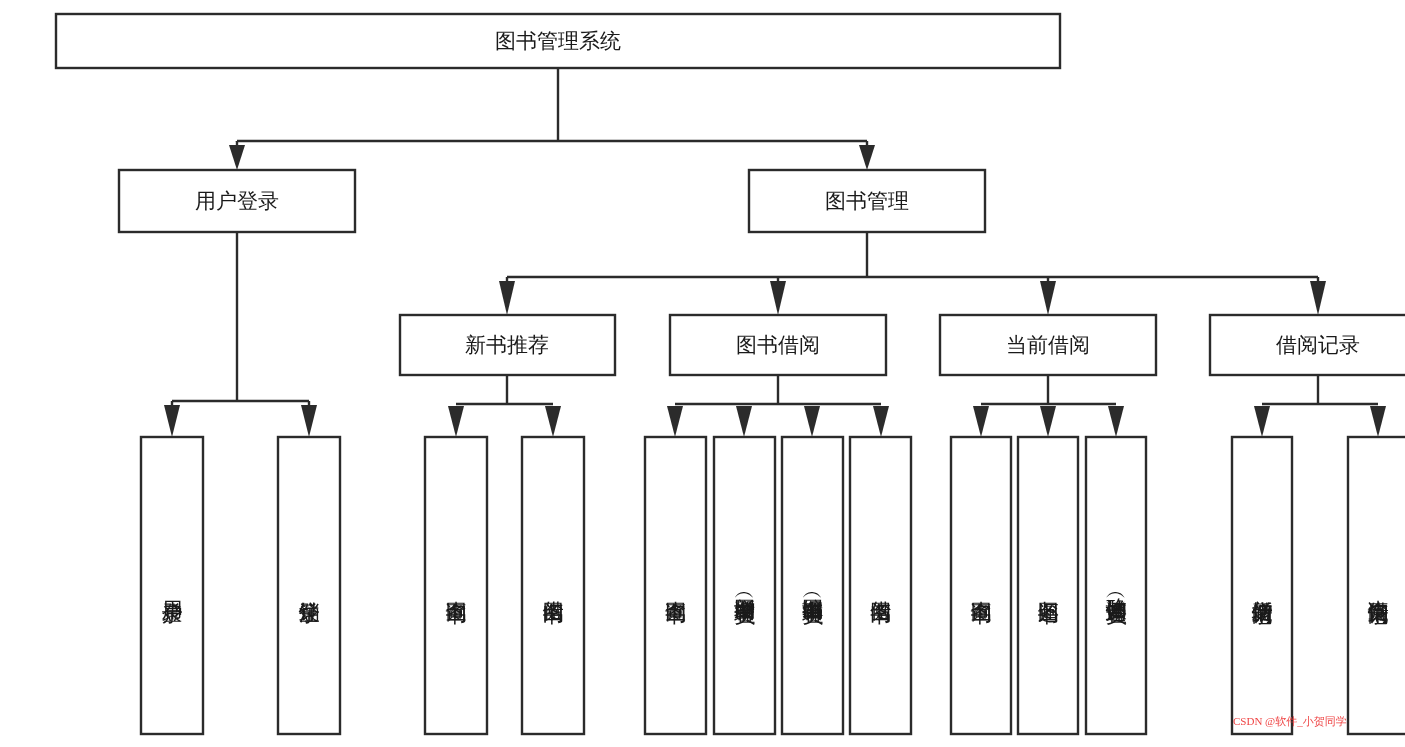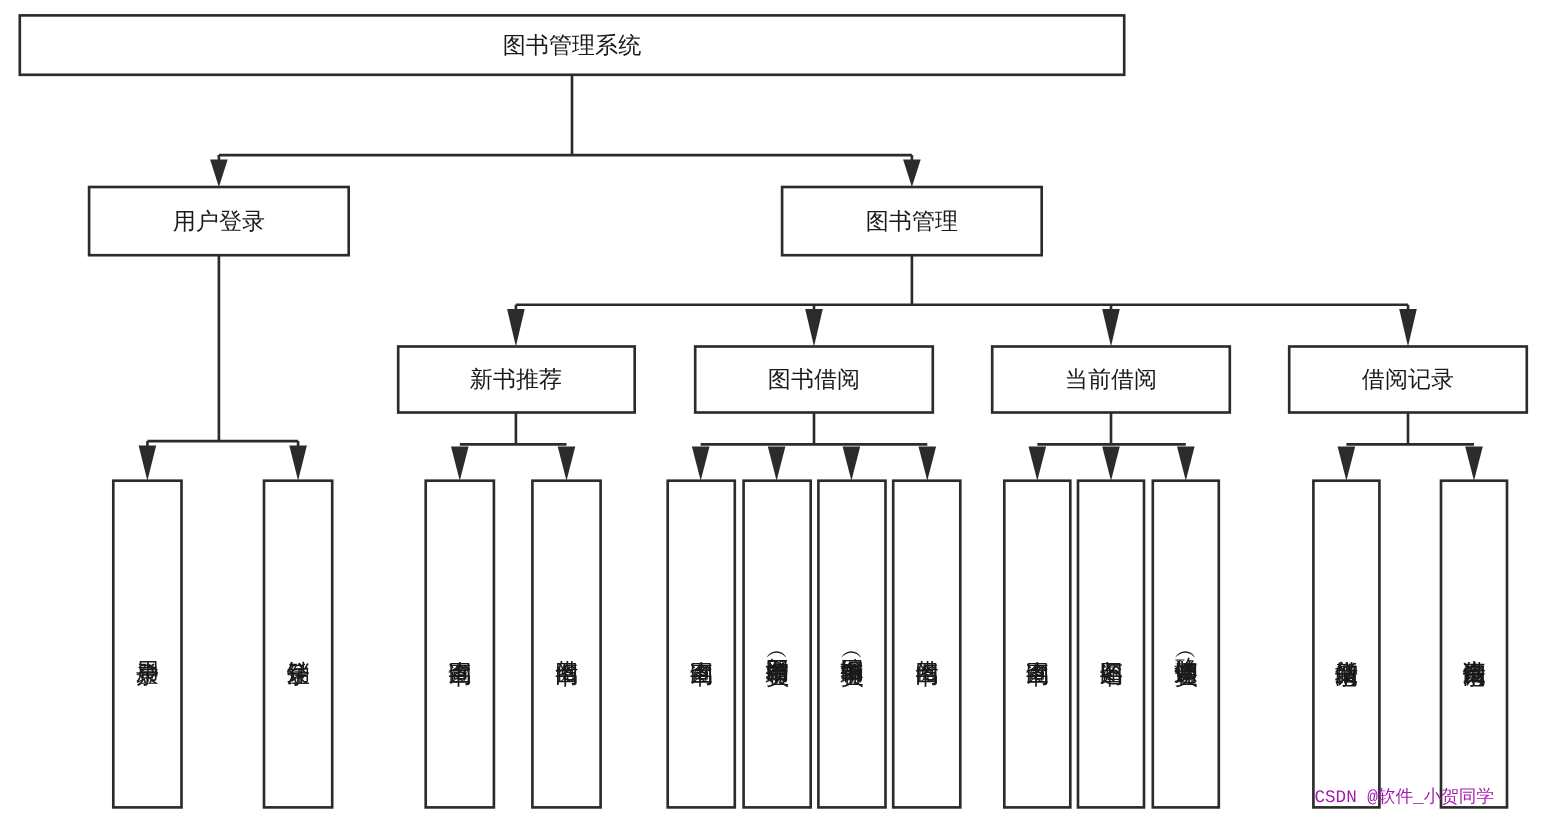--- a/index.html
+++ b/index.html
@@ -11,20 +11,21 @@
     width: 1405px;
     height: 747px;
     font-family: "DejaVu Sans", "Liberation Sans", sans-serif;
     overflow: hidden;
   }
   #diagram-root {
     position: relative;
     width: 1235px;
     height: 747px;
     background: #ffffff;
+    margin-left: 38px;
   }
   svg.flow {
     position: absolute;
     left: 0;
     top: 0;
     width: 1405px;
     height: 747px;
   }
   .node-rect {
     fill: #ffffff;
@@ -61,23 +62,23 @@
     color: #1a1a1a;
     display: flex;
     align-items: center;
     justify-content: center;
     letter-spacing: 1px;
     white-space: nowrap;
     pointer-events: none;
   }
   .watermark {
     position: absolute;
-    font-family: Liberation Mono, monospace;
-    font-size: 16px;
-    color: #a21caf;
+    font-family: Liberation Serif, serif;
+    font-size: 11px;
+    color: #ef4444;
     white-space: nowrap;
   }
 </style>
 </head>
 <body>
 
 <div id="diagram-root">
 
   <svg class="flow" viewBox="0 0 1405 747">
 

